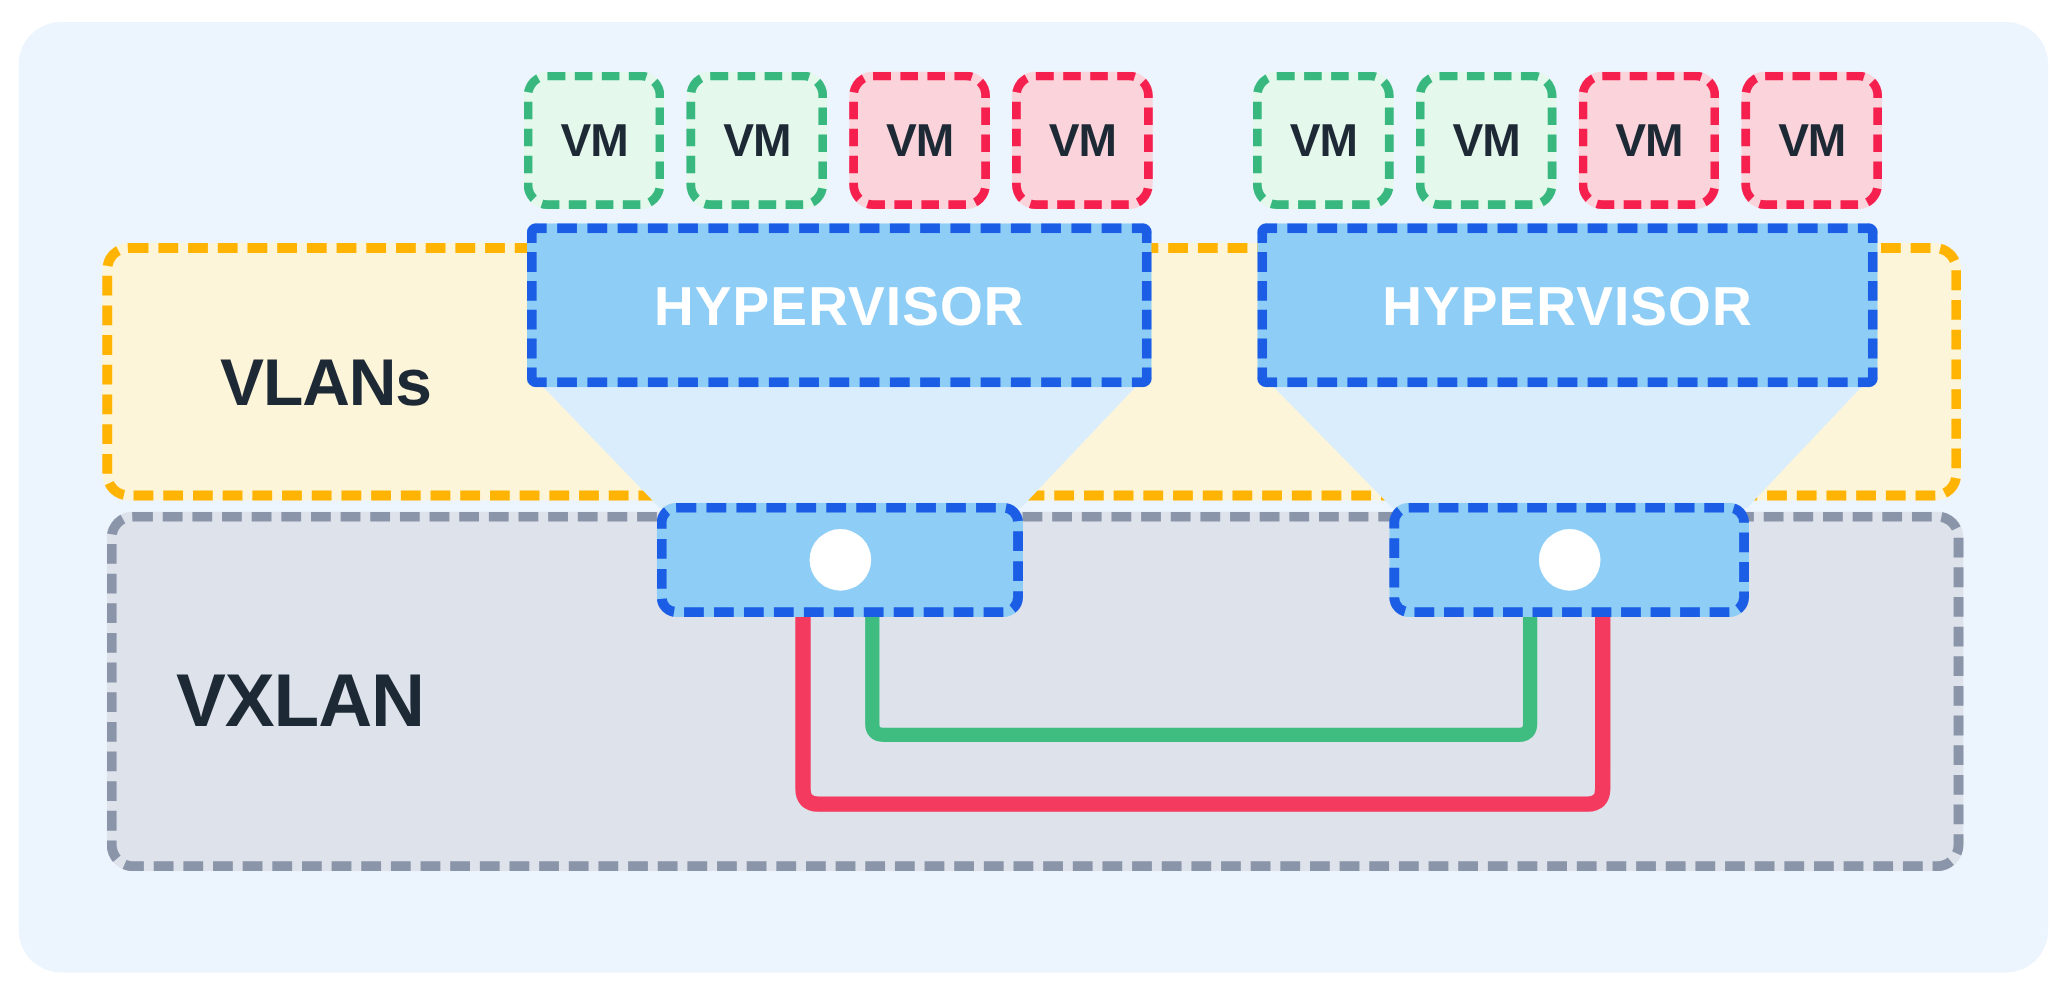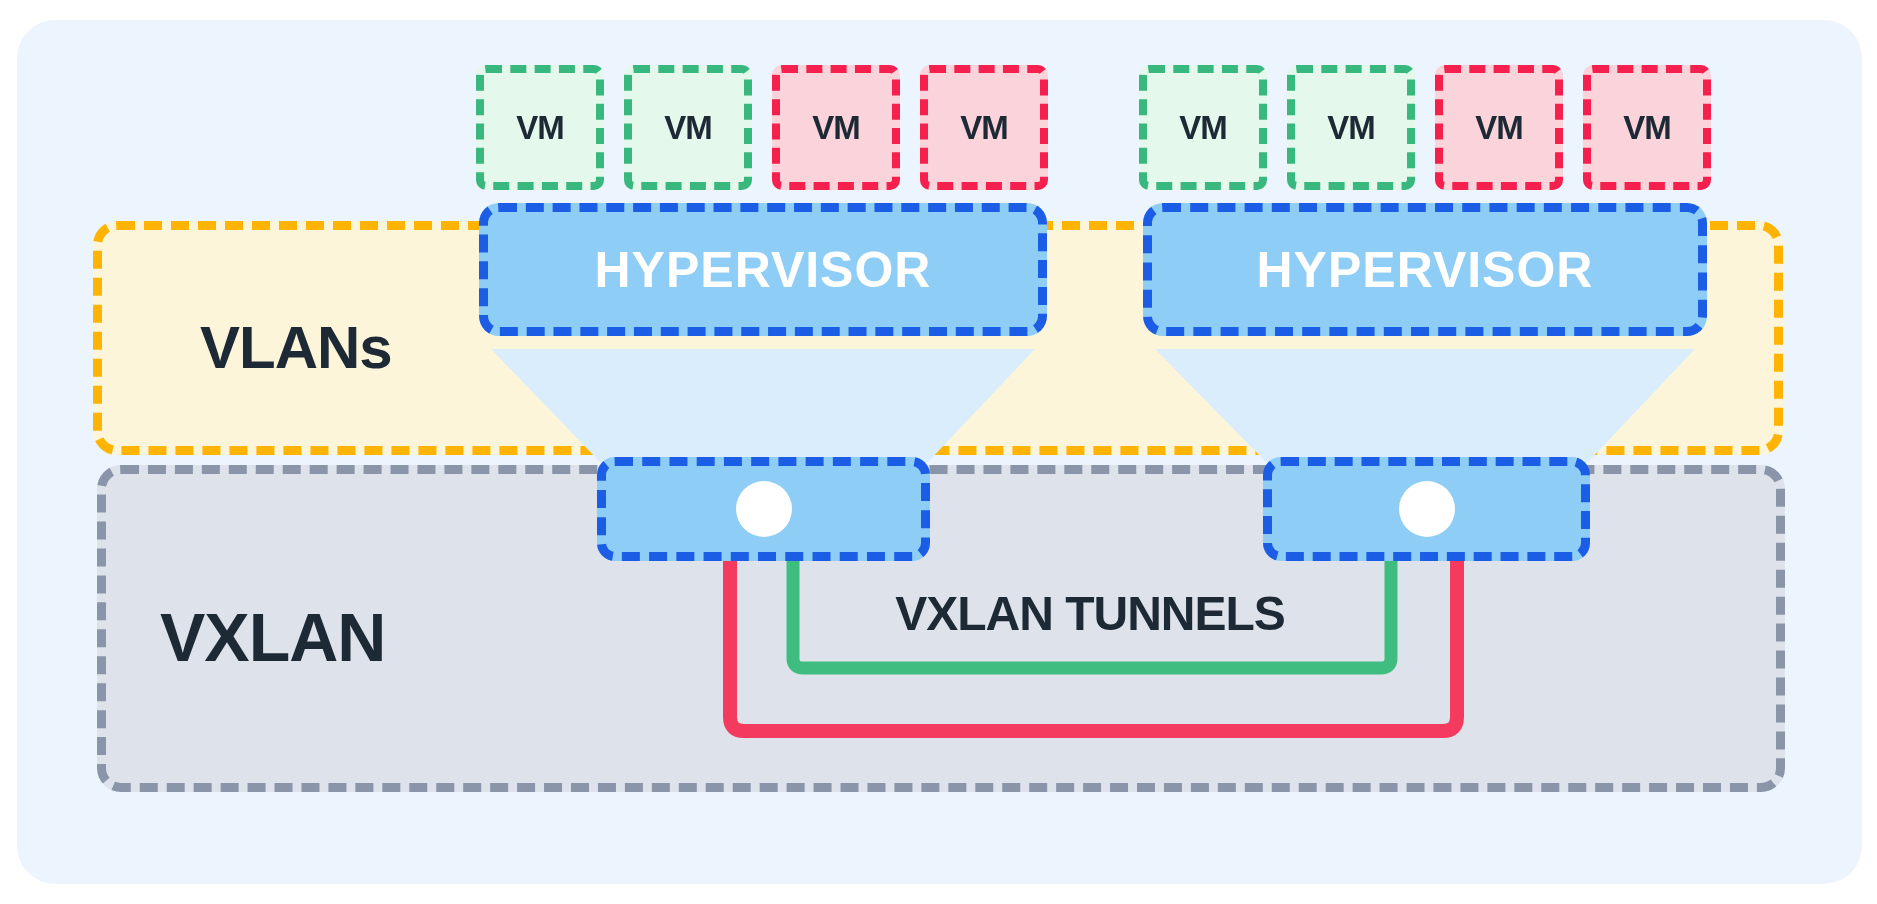--- a/index.html
+++ b/index.html
@@ -33,33 +33,33 @@
   .funnel-1{left:479px;width:568px;clip-path:polygon(12px 4px,556px 4px,449px 117px,121px 117px);}
   .funnel-2{left:1143px;width:564px;clip-path:polygon(12px 4px,552px 4px,445px 117px,123px 123px,123px 117px);}
 
   
   .tunnels-svg{position:absolute;left:0;top:0;width:1877px;height:904px;pointer-events:none;}
   .tunnel-green{stroke:var(--tunnel-green);stroke-width:13;fill:none;}
   .tunnel-red{stroke:var(--tunnel-red);stroke-width:14;fill:none;}
   .label-tunnels{position:absolute;left:1090px;top:613px;transform:translate(-50%,-50%);font-size:48px;font-weight:bold;color:var(--text-dark);letter-spacing:-1px;white-space:nowrap;}
 
   
-  .hypervisor{position:absolute;top:203px;height:133px;border-radius:20px;background:var(--blue-fill);border:9px dashed var(--blue-border);display:flex;align-items:center;justify-content:center;}
+  .hypervisor{position:absolute;top:203px;height:149px;border-radius:8px;background:var(--blue-fill);border:9px dashed var(--blue-border);display:flex;align-items:center;justify-content:center;}
   .hyp-1{left:479px;width:568px;}
   .hyp-2{left:1143px;width:564px;}
   .hypervisor .hyp-label{font-size:50px;font-weight:bold;color:var(--text-light);letter-spacing:1px;}
 
   
   .vtep{position:absolute;top:457px;height:104px;border-radius:18px;background:var(--blue-fill);border:9px dashed var(--blue-border);}
   .vtep-1{left:597px;width:333px;}
   .vtep-2{left:1263px;width:327px;}
   .vtep .port{position:absolute;left:50%;top:50%;width:56px;height:56px;margin:-28px 0 0 -28px;border-radius:50%;background:#fff;}
 
   
-  .vm{position:absolute;top:65px;width:128px;height:125px;border-radius:10px;display:flex;align-items:center;justify-content:center;font-size:33px;font-weight:bold;color:var(--text-dark);letter-spacing:-1px;}
+  .vm{position:absolute;top:65px;width:128px;height:125px;border-radius:22px;display:flex;align-items:center;justify-content:center;font-size:42px;font-weight:bold;color:var(--text-dark);letter-spacing:-1px;}
   .vm.green{background:var(--green-fill);border:8px dashed var(--green-border);}
   .vm.red{background:var(--red-fill);border:8px dashed var(--red-border);}
 </style>
 </head>
 <body>
 
 <div class="stage">
   <div class="page"></div>
 
   <div class="band band-vlans"></div>
@@ -93,14 +93,13 @@
   <div class="vm red" style="left:772px">VM</div>
   <div class="vm red" style="left:920px">VM</div>
 
   <div class="vm green" style="left:1139px">VM</div>
   <div class="vm green" style="left:1287px">VM</div>
   <div class="vm red" style="left:1435px">VM</div>
   <div class="vm red" style="left:1583px">VM</div>
 
   <div class="band-label label-vlans">VLANs</div>
   <div class="band-label label-vxlan">VXLAN</div>
-  <div class="label-tunnels">VXLAN TUNNELS</div>
 </div>
 
 </body></html>

